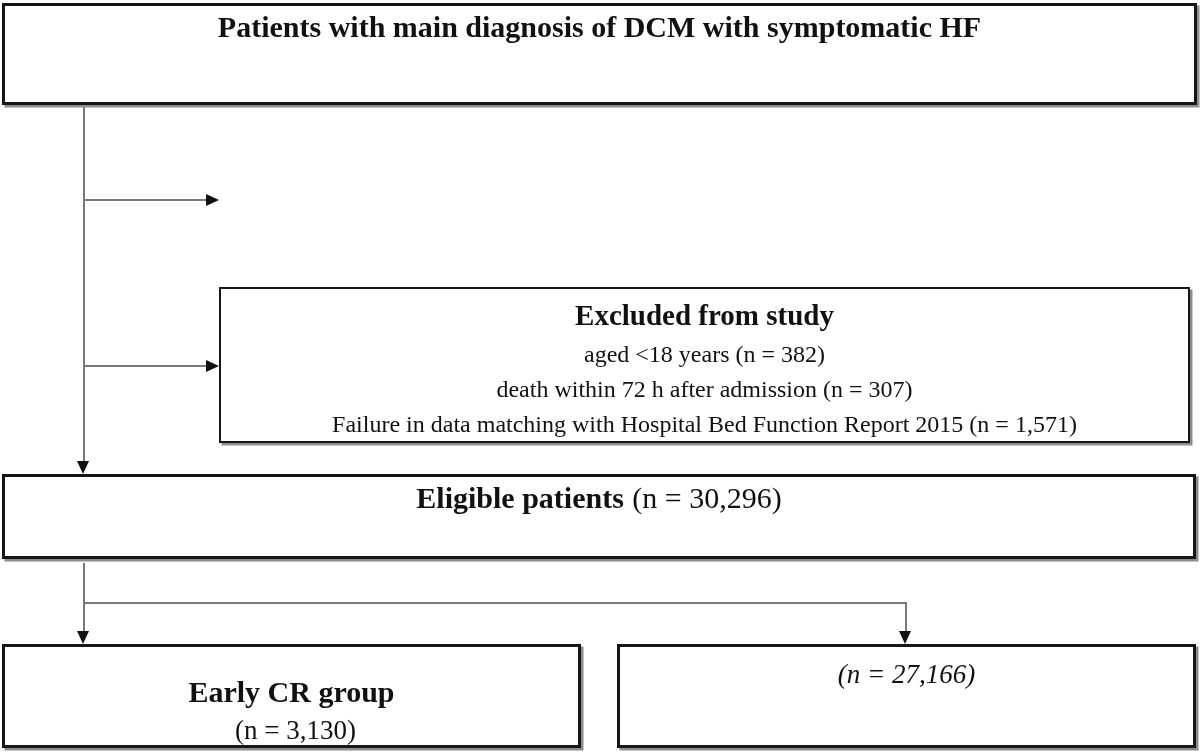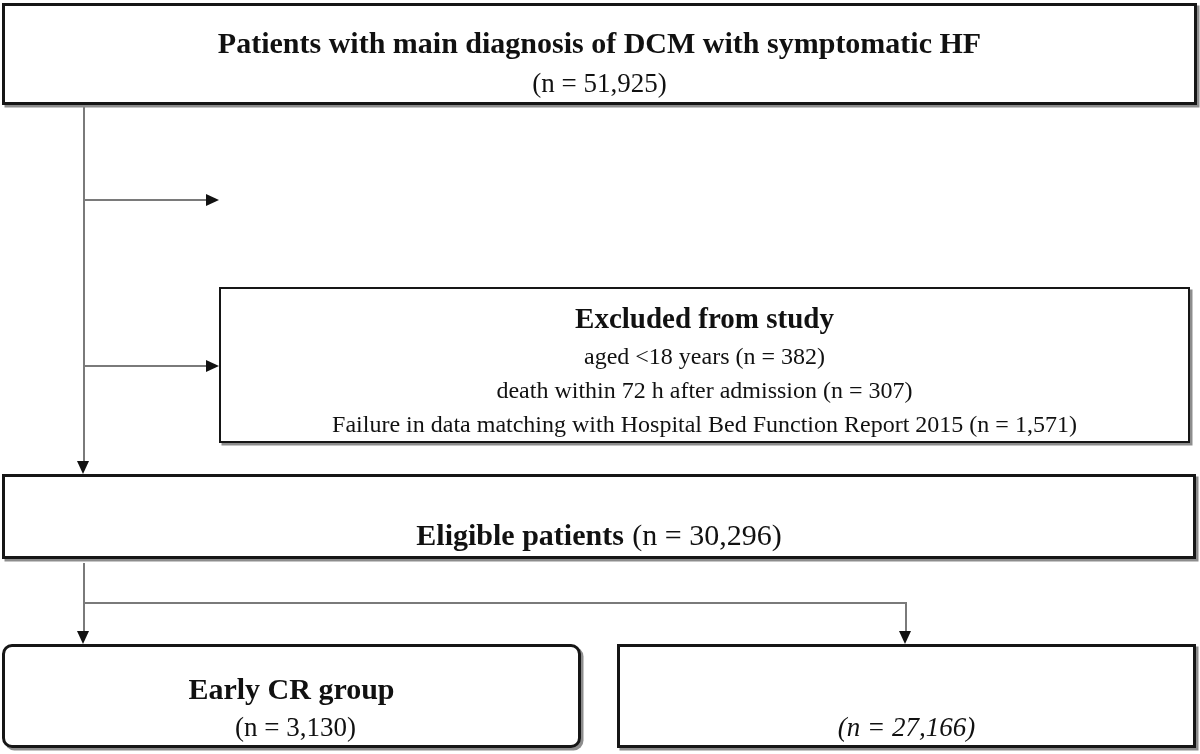--- a/index.html
+++ b/index.html
@@ -18,30 +18,30 @@
   }
   .fbox {
     position: absolute;
     box-sizing: border-box;
     background: #ffffff;
     border: 3px solid var(--border, #161616);
     box-shadow: 2.5px 2.5px 0 0 var(--shadow, #8d8d8d);
     display: flex;
     flex-direction: column;
     align-items: center;
-    justify-content: flex-end;
+    justify-content: space-between;
     text-align: center;
     z-index: 2;
   }
   .fbox.thin { border-width: 2.5px; }
   .box-top      { left: 2px;   top: 3px;   width: 1195px; height: 102px; }
   .box-incl     { left: 219px; top: 141px; width: 971px;  height: 112px; padding-top: 7px; }
   .box-excl     { left: 219px; top: 287px; width: 971px;  height: 156px; padding-top: 5px; }
   .box-eligible { left: 2px;   top: 474px; width: 1194px; height: 85px; }
-  .box-early    { left: 2px;   top: 644px; width: 579px;  height: 104px; padding-top: 9px; border-radius: 10px; }
+  .box-early    { left: 2px;   top: 644px; width: 579px;  height: 104px; padding-top: 25px; }
   .box-delayed  { left: 617px; top: 644px; width: 579px;  height: 104px; padding-top: 9px; }
 
   .h1t { font-size: 30px; font-weight: bold; line-height: 42px; white-space: nowrap; }
   .h2t { font-size: 29px; font-weight: bold; line-height: 42px; white-space: nowrap; }
   .sub { font-size: 27px; line-height: 38px; white-space: nowrap; }
   .det { font-size: 24px; line-height: 34px; white-space: nowrap; }
   .inline-n { font-weight: normal; margin-left: 0.28em; }
 
   .line {
     position: absolute;
@@ -81,21 +81,20 @@
 
   <div class="line" style="left:82.5px; top:563px; width:2px; height:41px;"></div>
   <div class="line" style="left:83px; top:602px; width:824px; height:2px;"></div>
   <div class="line" style="left:82.5px; top:602px; width:2px; height:31px;"></div>
   <div class="arrow-down" style="left:76.5px; top:631px;"></div>
   <div class="line" style="left:905px; top:602px; width:2px; height:31px;"></div>
   <div class="arrow-down" style="left:899px; top:631px;"></div>
 
   <div class="fbox box-top">
     <div class="h1t">Patients with main diagnosis of DCM with symptomatic HF</div>
-    <div class="sub">(n = 51,925)</div>
   </div>
 
 
   <div class="fbox thin box-excl">
     <div class="h2t">Excluded from study</div>
     <div class="det">aged &lt;18 years (n = 382)</div>
     <div class="det">death within 72 h after admission (n = 307)</div>
     <div class="det">Failure in data matching with Hospital Bed Function Report 2015 (n = 1,571)</div>
   </div>
 

